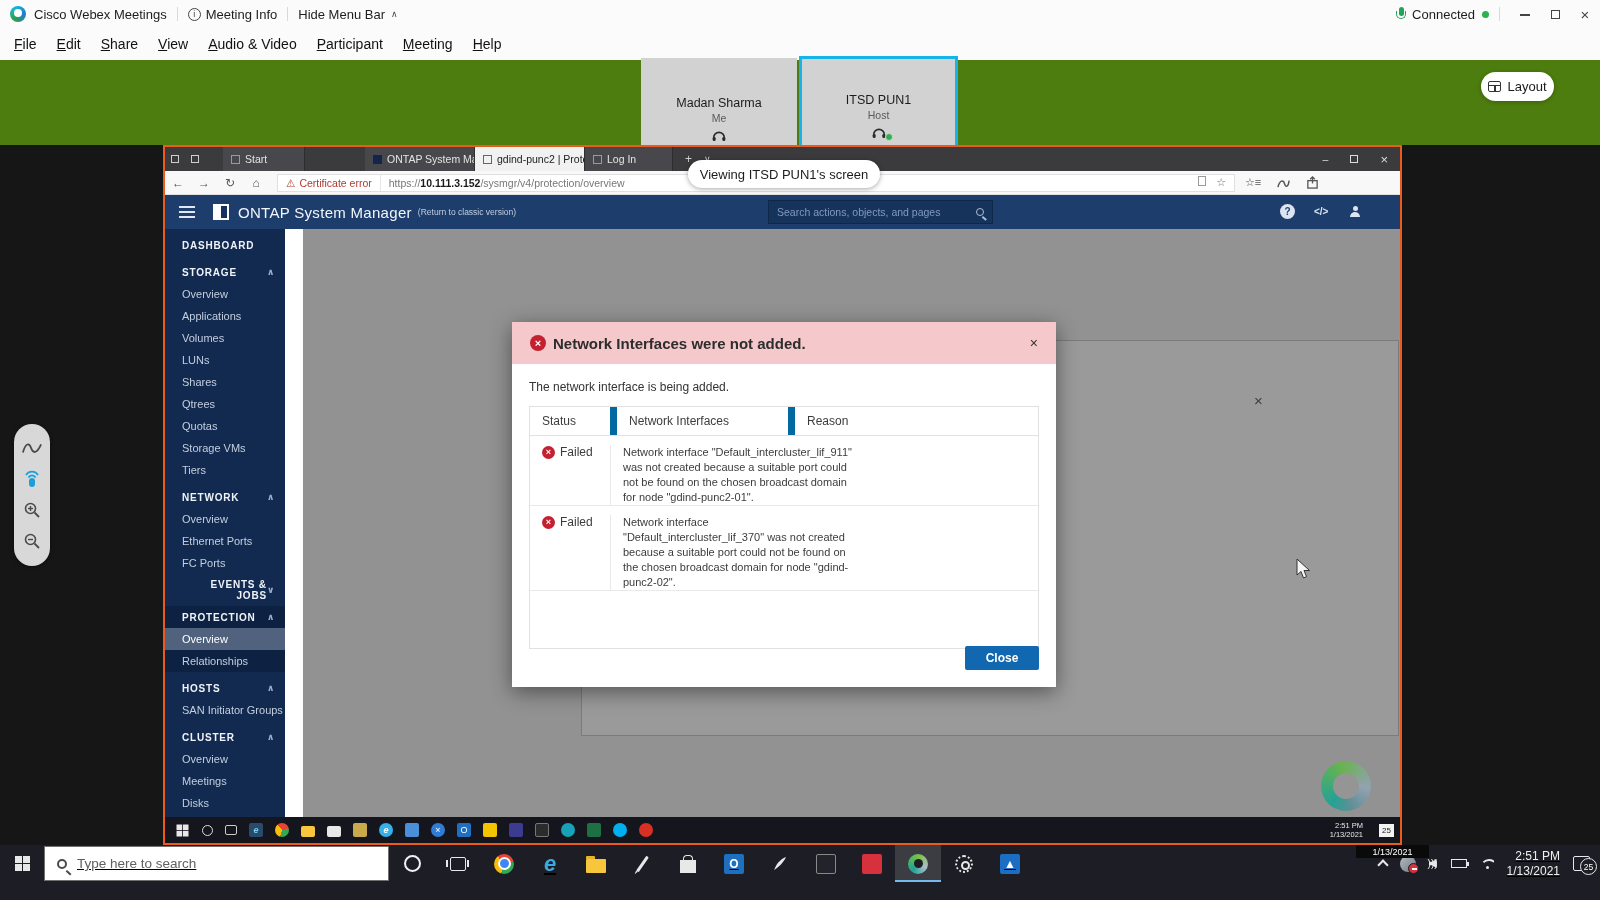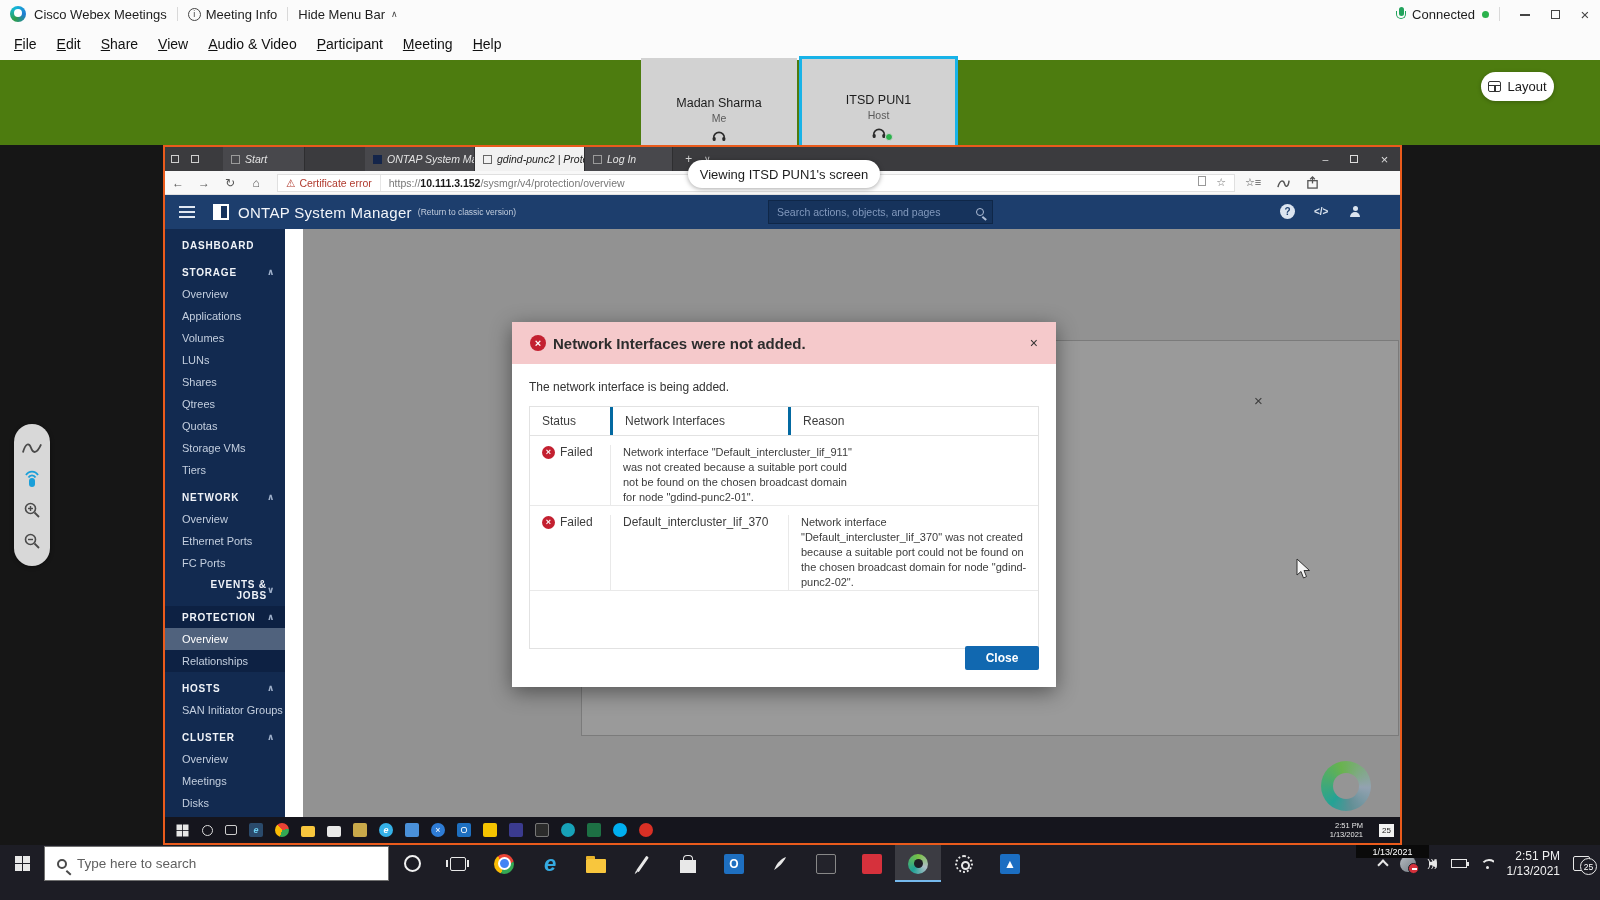--- a/index.html
+++ b/index.html
@@ -31,21 +31,21 @@
   .layout-ico::before{content:"";position:absolute;left:0;top:2.5px;width:100%;height:1.3px;background:#333;}
   .layout-ico::after{content:"";position:absolute;left:5px;top:2.5px;width:1.3px;height:6px;background:#333;}
   
   #stage{left:0;top:145px;width:1600px;height:700px;background:#161616;}
   #viewing-pill{left:688px;top:160px;width:192px;height:28px;background:#fff;border-radius:14px;box-shadow:0 1px 5px rgba(0,0,0,.35);display:flex;align-items:center;justify-content:center;font-size:13px;color:#1c1c1c;z-index:30;}
   
   #anno{left:14px;top:424px;width:36px;height:142px;background:#d8d8d8;border-radius:18px;box-shadow:0 1px 4px rgba(0,0,0,.4);display:flex;flex-direction:column;align-items:center;justify-content:space-around;padding:10px 0;z-index:25;}
   
   #screen{left:163px;top:145px;width:1239px;height:700px;border:2px solid #ea5b1c;background:#fff;overflow:hidden;z-index:10;}
   
-  #tabstrip{left:0;top:0;width:1235px;height:24px;background:#3b3b3e;display:flex;align-items:stretch;color:#e4e4e4;font-size:10.5px;font-style:italic;}
+  #tabstrip{left:0;top:0;width:1235px;height:24px;background:#3b3b3e;display:flex;align-items:stretch;color:#e4e4e4;font-size:10.5px;}
   .tstrip-ico{color:#cfcfcf;font-size:10px;display:flex;align-items:center;padding:0 6px;}
   .btab{display:flex;align-items:center;gap:5px;padding:0 8px;background:#48484c;border-right:1px solid #2e2e30;max-width:110px;white-space:nowrap;overflow:hidden;}
   .btab.active{background:#f1f1f1;color:#222;}
   .tabico{width:9px;height:9px;border:1.2px solid #9a9a9a;flex:none;}
   .tabico.dark{background:#14254a;border-color:#14254a;}
   #toolbar{left:0;top:24px;width:1235px;height:24px;background:#f8f8f8;border-bottom:1px solid #e1e1e1;display:flex;align-items:center;color:#5f5f5f;font-size:12px;}
   .navico{width:26px;text-align:center;font-size:12px;color:#555;}
   #addrbox{margin-left:8px;width:958px;height:18px;background:#fff;border:1px solid #e0e0e0;display:flex;align-items:center;font-size:10.5px;overflow:hidden;}
   .certerr{color:#b03a2e;display:flex;align-items:center;gap:4px;padding:0 8px;border-right:1px solid #e6e6e6;height:100%;white-space:nowrap;}
   .url{color:#777;padding-left:8px;white-space:nowrap;}
@@ -88,40 +88,40 @@
   .errball{width:16px;height:16px;border-radius:50%;background:#c32030;color:#fff;font-size:11px;font-weight:bold;display:flex;align-items:center;justify-content:center;margin:0 7px 0 18px;flex:none;}
   #edlg-title{font-size:15px;font-weight:bold;color:#2d2d2d;}
   #edlg-x{margin-left:auto;margin-right:18px;font-size:14px;color:#333;}
   #edlg-msg{left:17px;top:58px;font-size:12px;color:#333;}
   #etable{left:17px;top:84px;width:510px;border:1px solid #e2e2e2;border-collapse:collapse;font-size:12px;color:#3c3c3c;}
   #etable .hr{display:flex;height:29px;border-bottom:1px solid #e2e2e2;font-weight:normal;align-items:center;}
   #etable .dr{display:flex;min-height:58px;border-bottom:1px solid #e9e9e9;align-items:flex-start;padding-top:9px;}
   .c1{width:80px;padding-left:12px;display:flex;align-items:center;gap:5px;flex:none;}
   .c2{width:178px;padding-left:12px;flex:none;border-left:1px solid #e9e9e9;align-self:stretch;}
   .c3{width:252px;padding:0 10px 0 12px;flex:none;border-left:1px solid #e9e9e9;align-self:stretch;font-size:11px;line-height:15px;}
-  #etable .hr .c2,#etable .hr .c3{display:flex;align-items:center;border-left:3px solid #0369a1;height:100%;}
+  #etable .hr .c2,#etable .hr .c3{display:flex;align-items:center;border-left:7px solid #0369a1;height:100%;}
   .minierr{width:13px;height:13px;border-radius:50%;background:#c32030;color:#fff;font-size:9px;font-weight:bold;display:flex;align-items:center;justify-content:center;flex:none;}
   .emptyrow{height:57px;}
   #eclose{left:453px;top:324px;width:74px;height:24px;background:#1168b0;border-radius:2px;color:#fff;font-size:12px;font-weight:bold;display:flex;align-items:center;justify-content:center;}
   
   #wball{left:1156px;top:614px;width:50px;height:50px;border-radius:50%;background:conic-gradient(from 220deg,#1fa396,#67b54b 35%,#93a3b3 65%,#5f8f96 85%,#1fa396);display:flex;align-items:center;justify-content:center;opacity:.95;}
   #wball::after{content:"";width:26px;height:26px;border-radius:50%;background:#969696;}
   
   #stask{left:0;top:670px;width:1235px;height:26px;background:#15151d;display:flex;align-items:center;gap:12px;padding-left:10px;color:#ddd;}
   .sti{width:14px;height:14px;border-radius:2px;flex:none;display:flex;align-items:center;justify-content:center;font-size:9px;color:#fff;}
   .stime{margin-left:auto;text-align:right;font-size:7.5px;line-height:9px;color:#e8e8e8;padding-right:4px;}
   .chip25{width:15px;height:13px;background:#f2f2f2;color:#222;font-size:8px;display:flex;align-items:center;justify-content:center;margin-right:6px;}
   
   .winlogo{width:15px;height:15px;position:relative;}
   .winlogo::before,.winlogo::after{content:"";position:absolute;width:7px;height:7px;background:#e8e8e8;}
   .winlogo::before{left:0;top:0;box-shadow:8px 0 0 #e8e8e8;}
   .winlogo::after{left:0;top:8px;box-shadow:8px 0 0 #e8e8e8;}
   
   #rtask{left:0;top:845px;width:1600px;height:55px;background:#1d1d25;display:flex;align-items:flex-start;z-index:40;}
-  #rtask-inner{display:flex;align-items:center;height:37px;width:100%;}
+  #rtask-inner{display:flex;align-items:center;height:37px;width:100%;text-decoration:underline;}
   .startbtn{width:44px;height:37px;display:flex;align-items:center;justify-content:center;}
   #wsearch{width:345px;height:35px;background:#fff;border:1px solid #707070;display:flex;align-items:center;gap:10px;padding-left:12px;font-size:13.5px;color:#606060;}
   .magd{width:10px;height:10px;border:2px solid #4a4a4a;border-radius:50%;position:relative;}
   .magd::after{content:"";position:absolute;left:8px;top:9px;width:6px;height:2px;background:#4a4a4a;transform:rotate(42deg);transform-origin:0 0;}
   .rti{width:46px;height:37px;display:flex;align-items:center;justify-content:center;flex:none;}
   .rti.activeapp{background:rgba(255,255,255,.14);box-shadow:inset 0 -2px 0 #76b9ed;}
   .cortana{width:17px;height:17px;border:2.2px solid #f2f2f2;border-radius:50%;}
   .taskview{width:16px;height:14px;border:1.6px solid #e8e8e8;border-radius:2px;position:relative;}
   .taskview::before{content:"";position:absolute;left:-5px;top:2px;width:2px;height:7px;background:#e8e8e8;box-shadow:21px 0 0 #e8e8e8;}
   .chrome{width:20px;height:20px;border-radius:50%;background:conic-gradient(from -40deg,#ea4335 0 33%,#34a853 0 66%,#fbbc05 0 100%);display:flex;align-items:center;justify-content:center;}
@@ -445,21 +445,20 @@
               <span class="minierr">×</span>
               <span>Failed</span>
             </span>
           <span class="c3">Network interface "Default_intercluster_lif_911" was not created because a suitable port could not be found on the chosen broadcast domain for node "gdind-punc2-01".</span>
         </div>
         <div class="dr">
           <span class="c1">
               <span class="minierr">×</span>
               <span>Failed</span>
             </span>
-          <span class="c2">Default_intercluster_lif_370</span>
           <span class="c3">Network interface "Default_intercluster_lif_370" was not created because a suitable port could not be found on the chosen broadcast domain for node "gdind-punc2-02".</span>
         </div>
         <div class="emptyrow"></div>
       </div>
       <div id="eclose" class="abs">Close</div>
     </div>
 
     <div id="wball" class="abs"></div>
 
     <div id="stask" class="abs">

